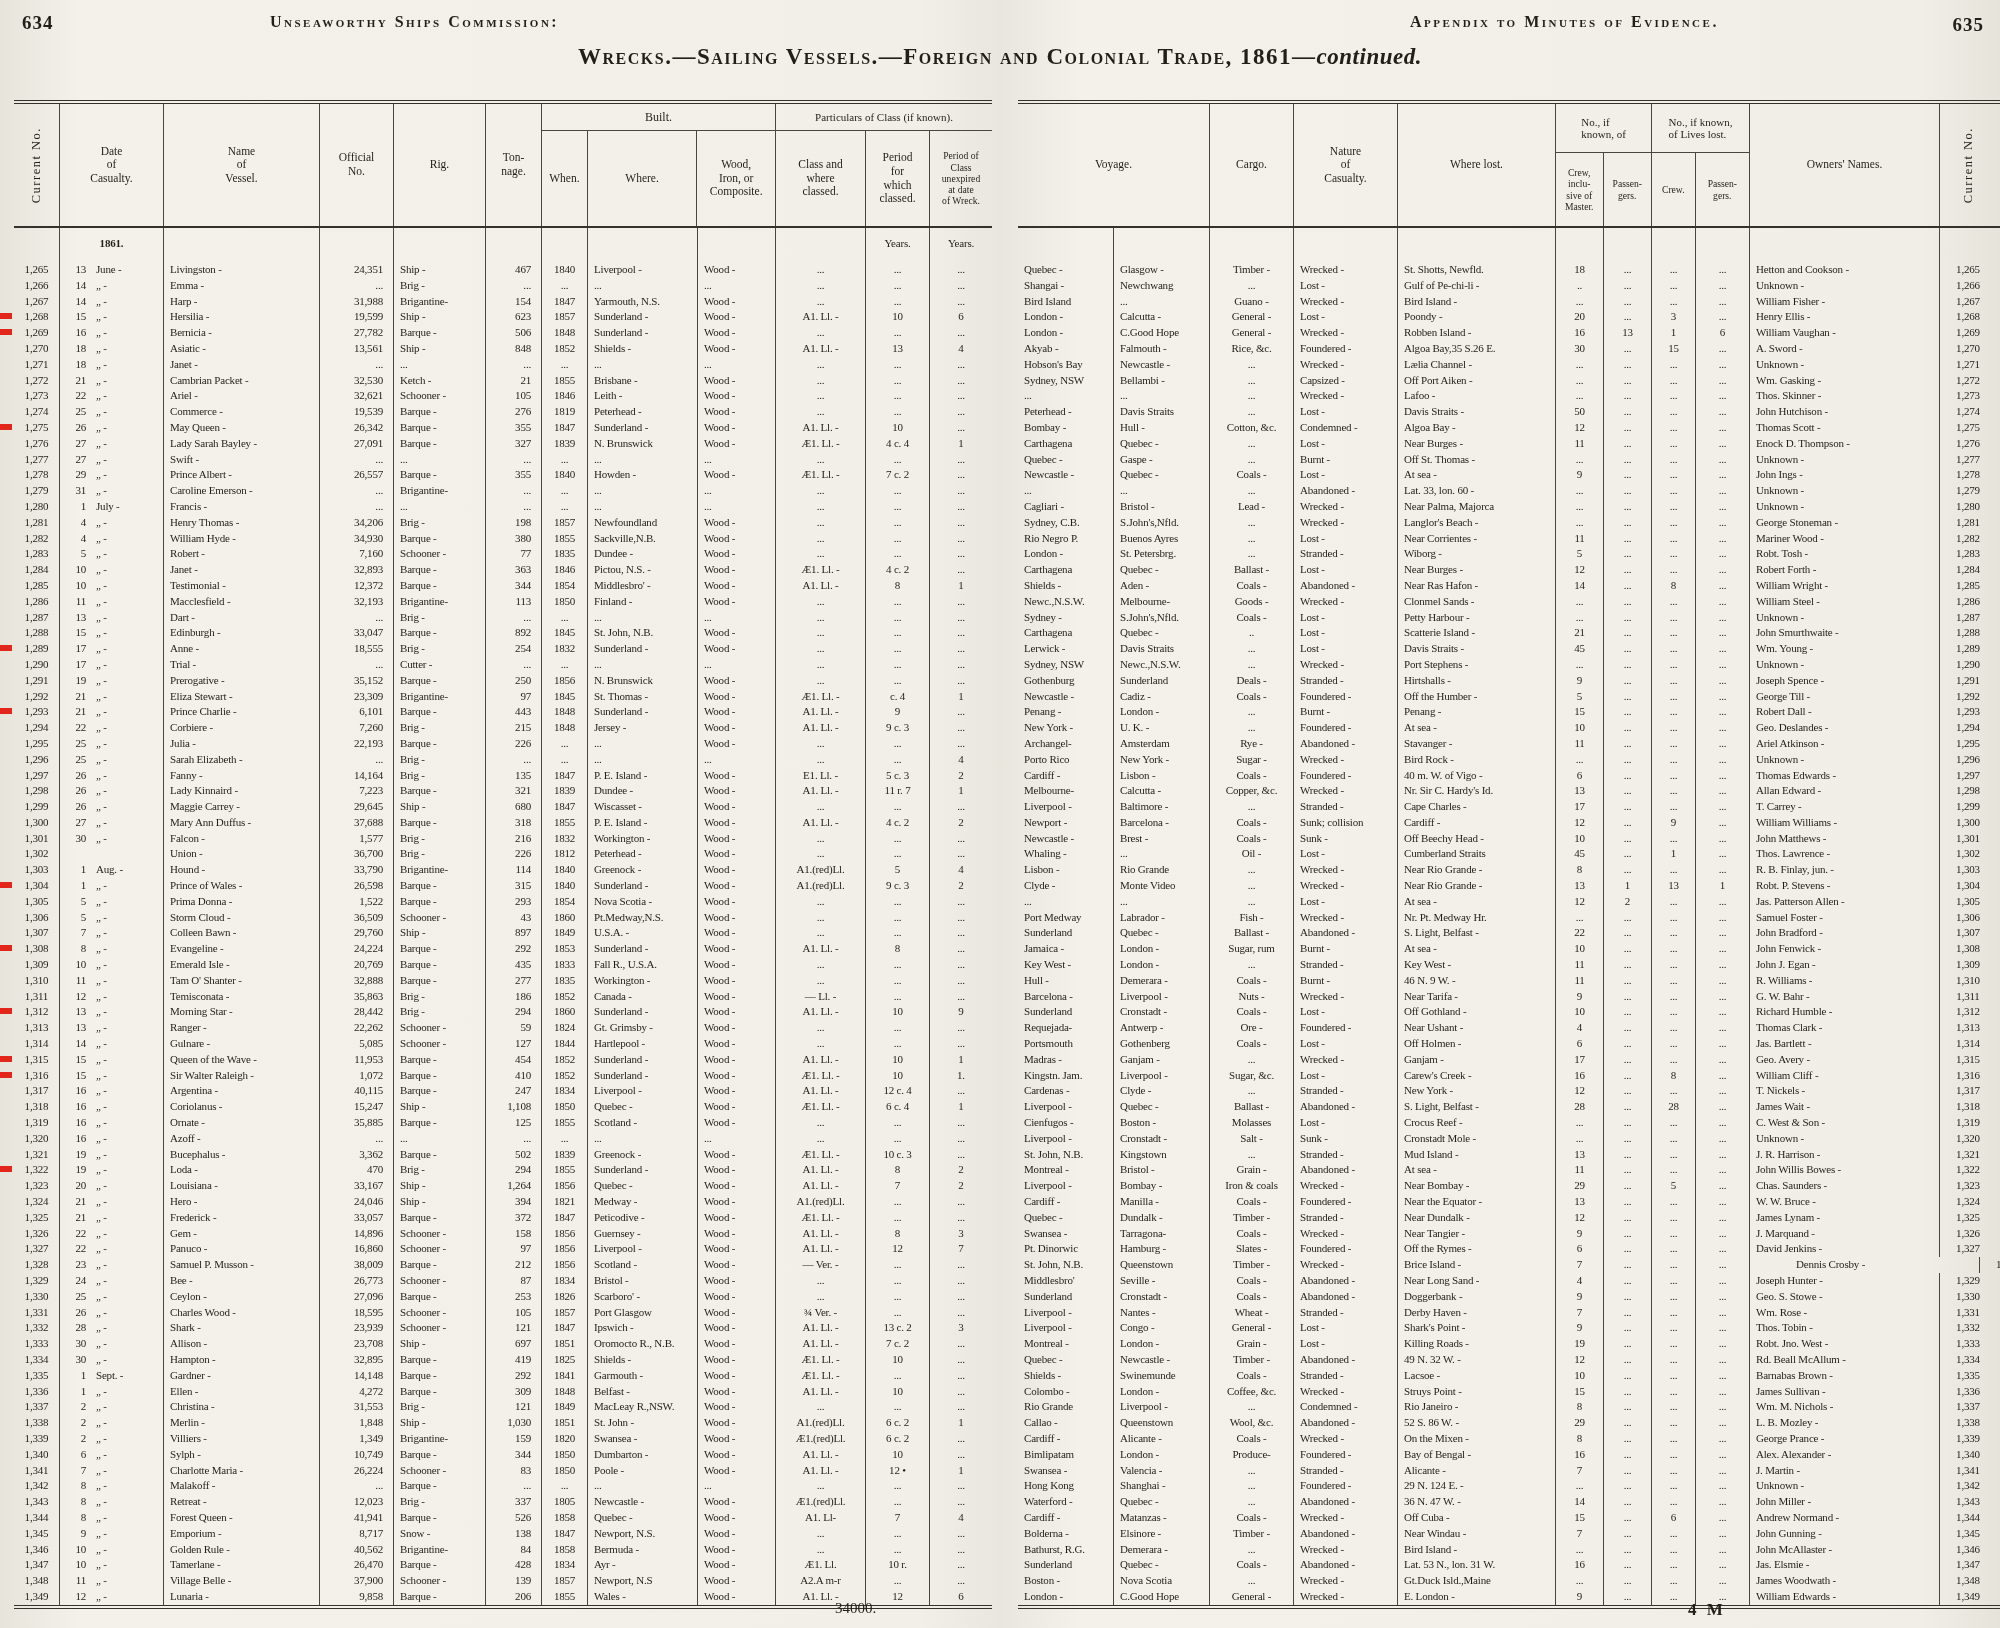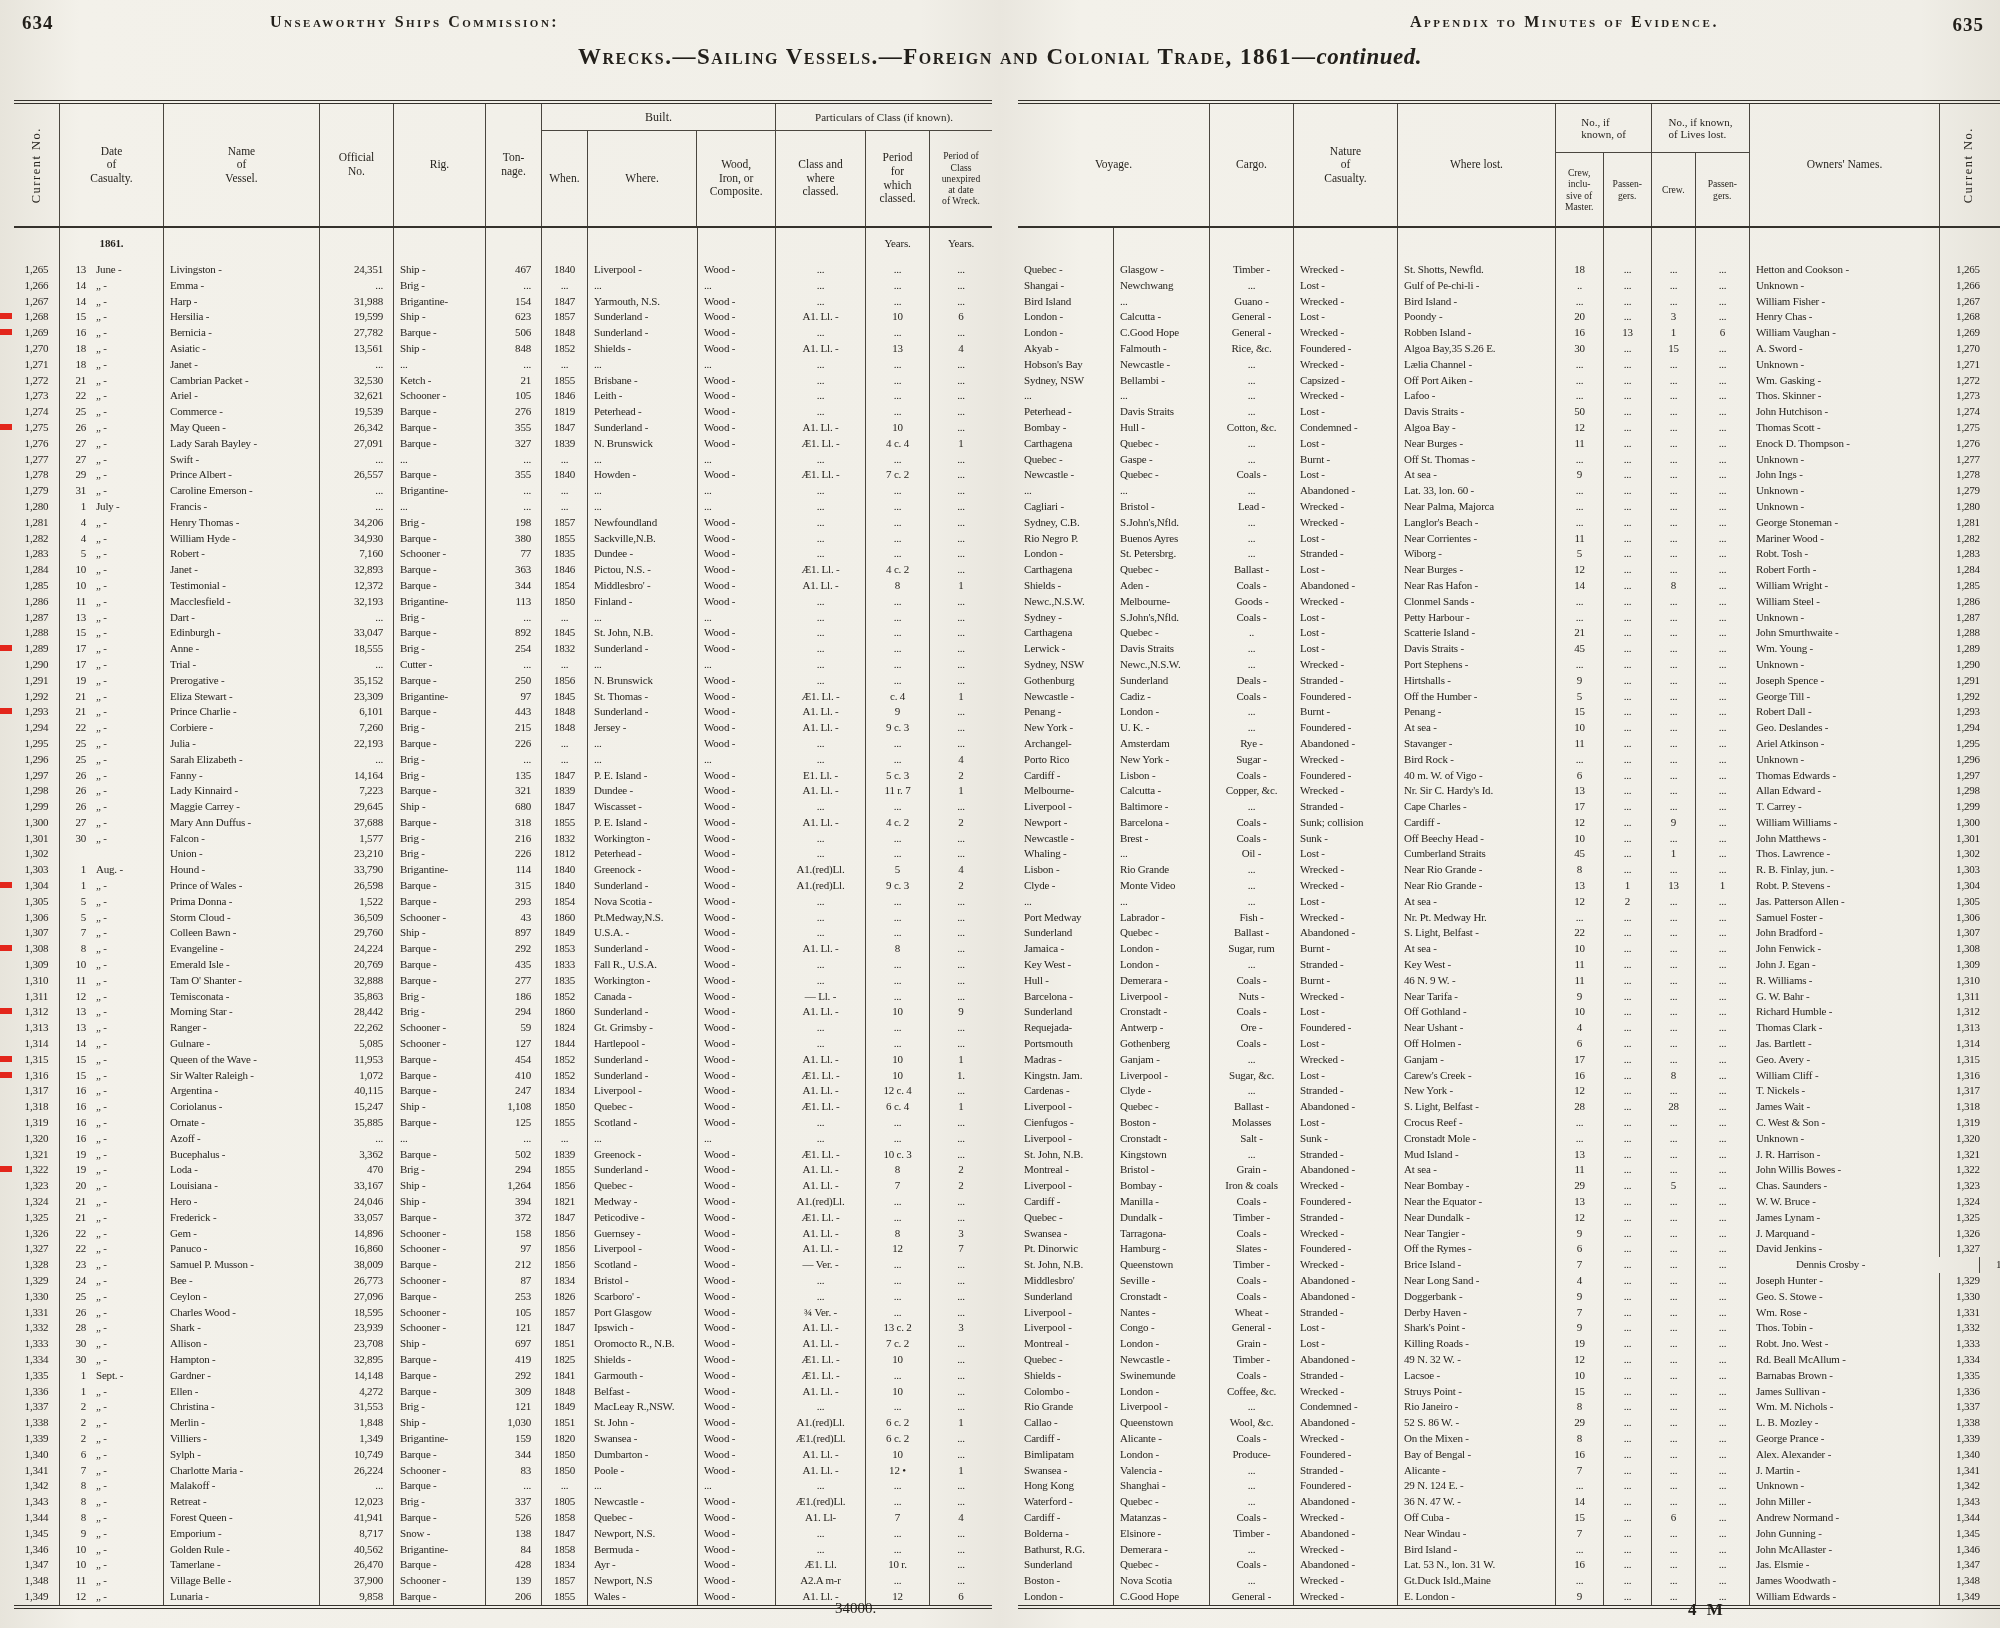--- a/index.html
+++ b/index.html
@@ -759,21 +759,21 @@
             <div class="cell al" style="width: 110px;">Workington -</div>
             <div class="cell al" style="width: 78px;">Wood -</div>
             <div class="cell ac" style="width: 90px;">...</div>
             <div class="cell ac" style="width: 64px;">...</div>
             <div class="cell ac" style="width: 62px; border-right: none;">...</div>
           </div>
           <div class="trow">
             <div class="cell ac" style="width: 46px;">1,302</div>
             <div class="cell ad" style="width: 104px;"></div>
             <div class="cell al" style="width: 156px;">Union -</div>
-            <div class="cell ar" style="width: 74px;">23,210</div>
+            <div class="cell ar" style="width: 74px;">36,700</div>
             <div class="cell al" style="width: 92px;">Brig -</div>
             <div class="cell ar" style="width: 56px;">226</div>
             <div class="cell ac" style="width: 46px;">1812</div>
             <div class="cell al" style="width: 110px;">Peterhead -</div>
             <div class="cell al" style="width: 78px;">Wood -</div>
             <div class="cell ac" style="width: 90px;">...</div>
             <div class="cell ac" style="width: 64px;">...</div>
             <div class="cell ac" style="width: 62px; border-right: none;">...</div>
           </div>
           <div class="trow">
@@ -1670,21 +1670,21 @@
           <div class="trow rrow redmark">
             <div class="cell al" style="width: 96px;">London -</div>
             <div class="cell al" style="width: 96px;">Calcutta -</div>
             <div class="cell ac" style="width: 84px;">General -</div>
             <div class="cell al" style="width: 104px;">Lost -</div>
             <div class="cell al" style="width: 158px;">Poondy -</div>
             <div class="cell ac" style="width: 48px;">20</div>
             <div class="cell ac" style="width: 48px;">...</div>
             <div class="cell ac" style="width: 44px;">3</div>
             <div class="cell ac" style="width: 54px;">...</div>
-            <div class="cell al" style="width: 190px;">Henry Chas -</div>
+            <div class="cell al" style="width: 190px;">Henry Ellis -</div>
             <div class="cell ac" style="width: 56px; border-right: none;">1,268</div>
           </div>
           <div class="trow rrow redmark">
             <div class="cell al" style="width: 96px;">London -</div>
             <div class="cell al" style="width: 96px;">C.Good Hope</div>
             <div class="cell ac" style="width: 84px;">General -</div>
             <div class="cell al" style="width: 104px;">Wrecked -</div>
             <div class="cell al" style="width: 158px;">Robben Island -</div>
             <div class="cell ac" style="width: 48px;">16</div>
             <div class="cell ac" style="width: 48px;">13</div>

